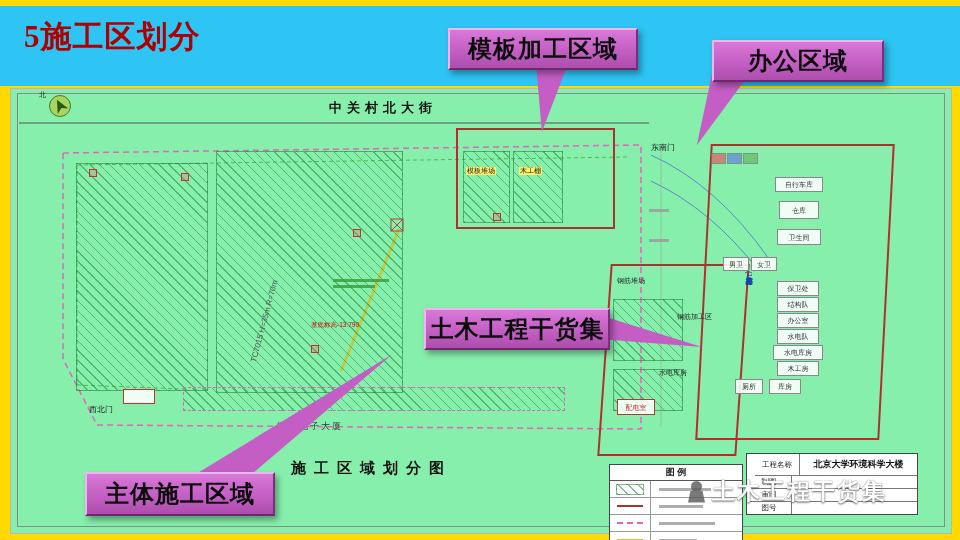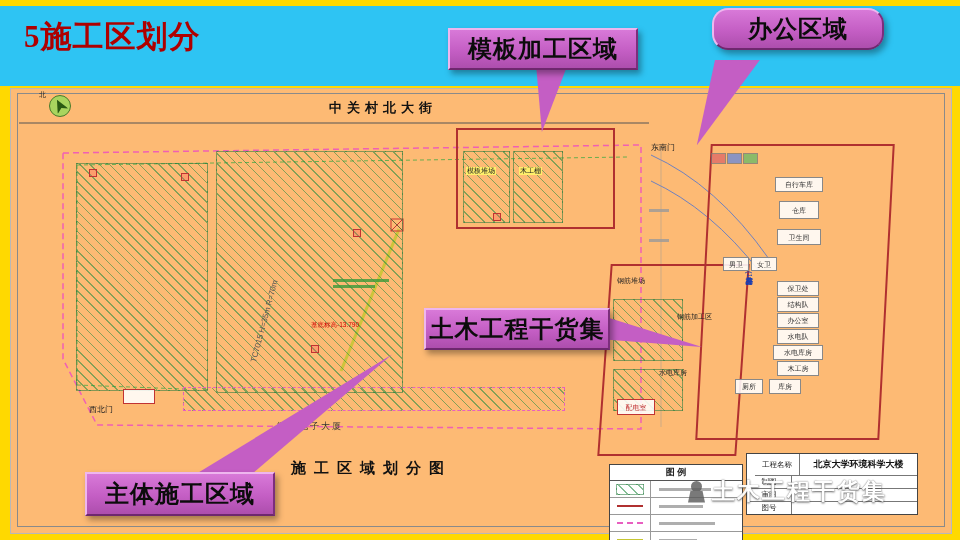--- a/index.html
+++ b/index.html
@@ -1,21 +1,21 @@
 <!DOCTYPE html>
 <html><head>
 <meta charset="utf-8">
 <style>
   html,body{margin:0;padding:0;}
   .slide{position:relative;width:960px;height:540px;background:#FFD900;overflow:hidden;
          font-family:"Liberation Sans","DejaVu Sans",sans-serif;}
   .band{position:absolute;left:0;top:6px;width:960px;height:80px;background:#2EC4F3;}
   .page-title{position:absolute;left:24px;top:16px;font-family:"Liberation Serif","DejaVu Serif",serif;
          font-weight:bold;font-size:31px;color:#AE0000;letter-spacing:1px;z-index:5;}
-  .panel{position:absolute;left:10px;top:88px;width:940px;height:444px;background:#fdba74;
+  .panel{position:absolute;left:10px;top:88px;width:940px;height:444px;background:#86efac;
          border:1px solid #b8b8b8;z-index:2;}
   .inner-frame{position:absolute;left:6px;top:4px;right:6px;bottom:6px;border:1px solid #8a8a8a;}
   .svg-overlay{position:absolute;left:0;top:0;width:940px;height:444px;}
   .hatch{position:absolute;border:1px solid rgba(34,120,60,.55);
          background:repeating-linear-gradient(45deg,rgba(34,139,64,.55) 0 1px,transparent 1px 7px);}
   .redzone{position:absolute;border:2px solid #B03030;}
   .lbl{position:absolute;font-size:7px;line-height:1.15;color:#222;white-space:nowrap;}
   .room{position:absolute;border:1px solid #888;background:rgba(255,255,255,.88);font-size:7px;color:#333;
         display:flex;align-items:center;justify-content:center;white-space:nowrap;line-height:1;}
   .vtext{writing-mode:vertical-rl;}
@@ -193,17 +193,17 @@
       </div>
     <span>土木工程干货集</span>
   </div>
 
   <div class="tail" style="left:528px;top:64px;width:42px;height:68px;clip-path:polygon(19% 0,95% 0,33% 100%);"></div>
   <div class="tail" style="left:694px;top:60px;width:70px;height:88px;clip-path:polygon(30% 0,94% 0,4% 97%);"></div>
   <div class="tail" style="left:602px;top:314px;width:100px;height:36px;clip-path:polygon(0 5%,0 70%,100% 92%);"></div>
   <div class="tail" style="left:192px;top:352px;width:200px;height:122px;clip-path:polygon(2% 100%,30% 100%,100% 2%);"></div>
 
   <div class="callout" style="left:448px;top:28px;width:186px;height:38px;">模板加工区域</div>
-  <div class="callout" style="left:712px;top:8px;width:168px;height:38px;border-radius:16px;">办公区域</div>
+  <div class="callout" style="left:712px;top:40px;width:168px;height:38px;">办公区域</div>
   <div class="callout" style="left:424px;top:308px;width:182px;height:38px;">土木工程干货集</div>
   <div class="callout" style="left:85px;top:472px;width:186px;height:40px;">主体施工区域</div>
 
 </div>
 
 </body></html>

